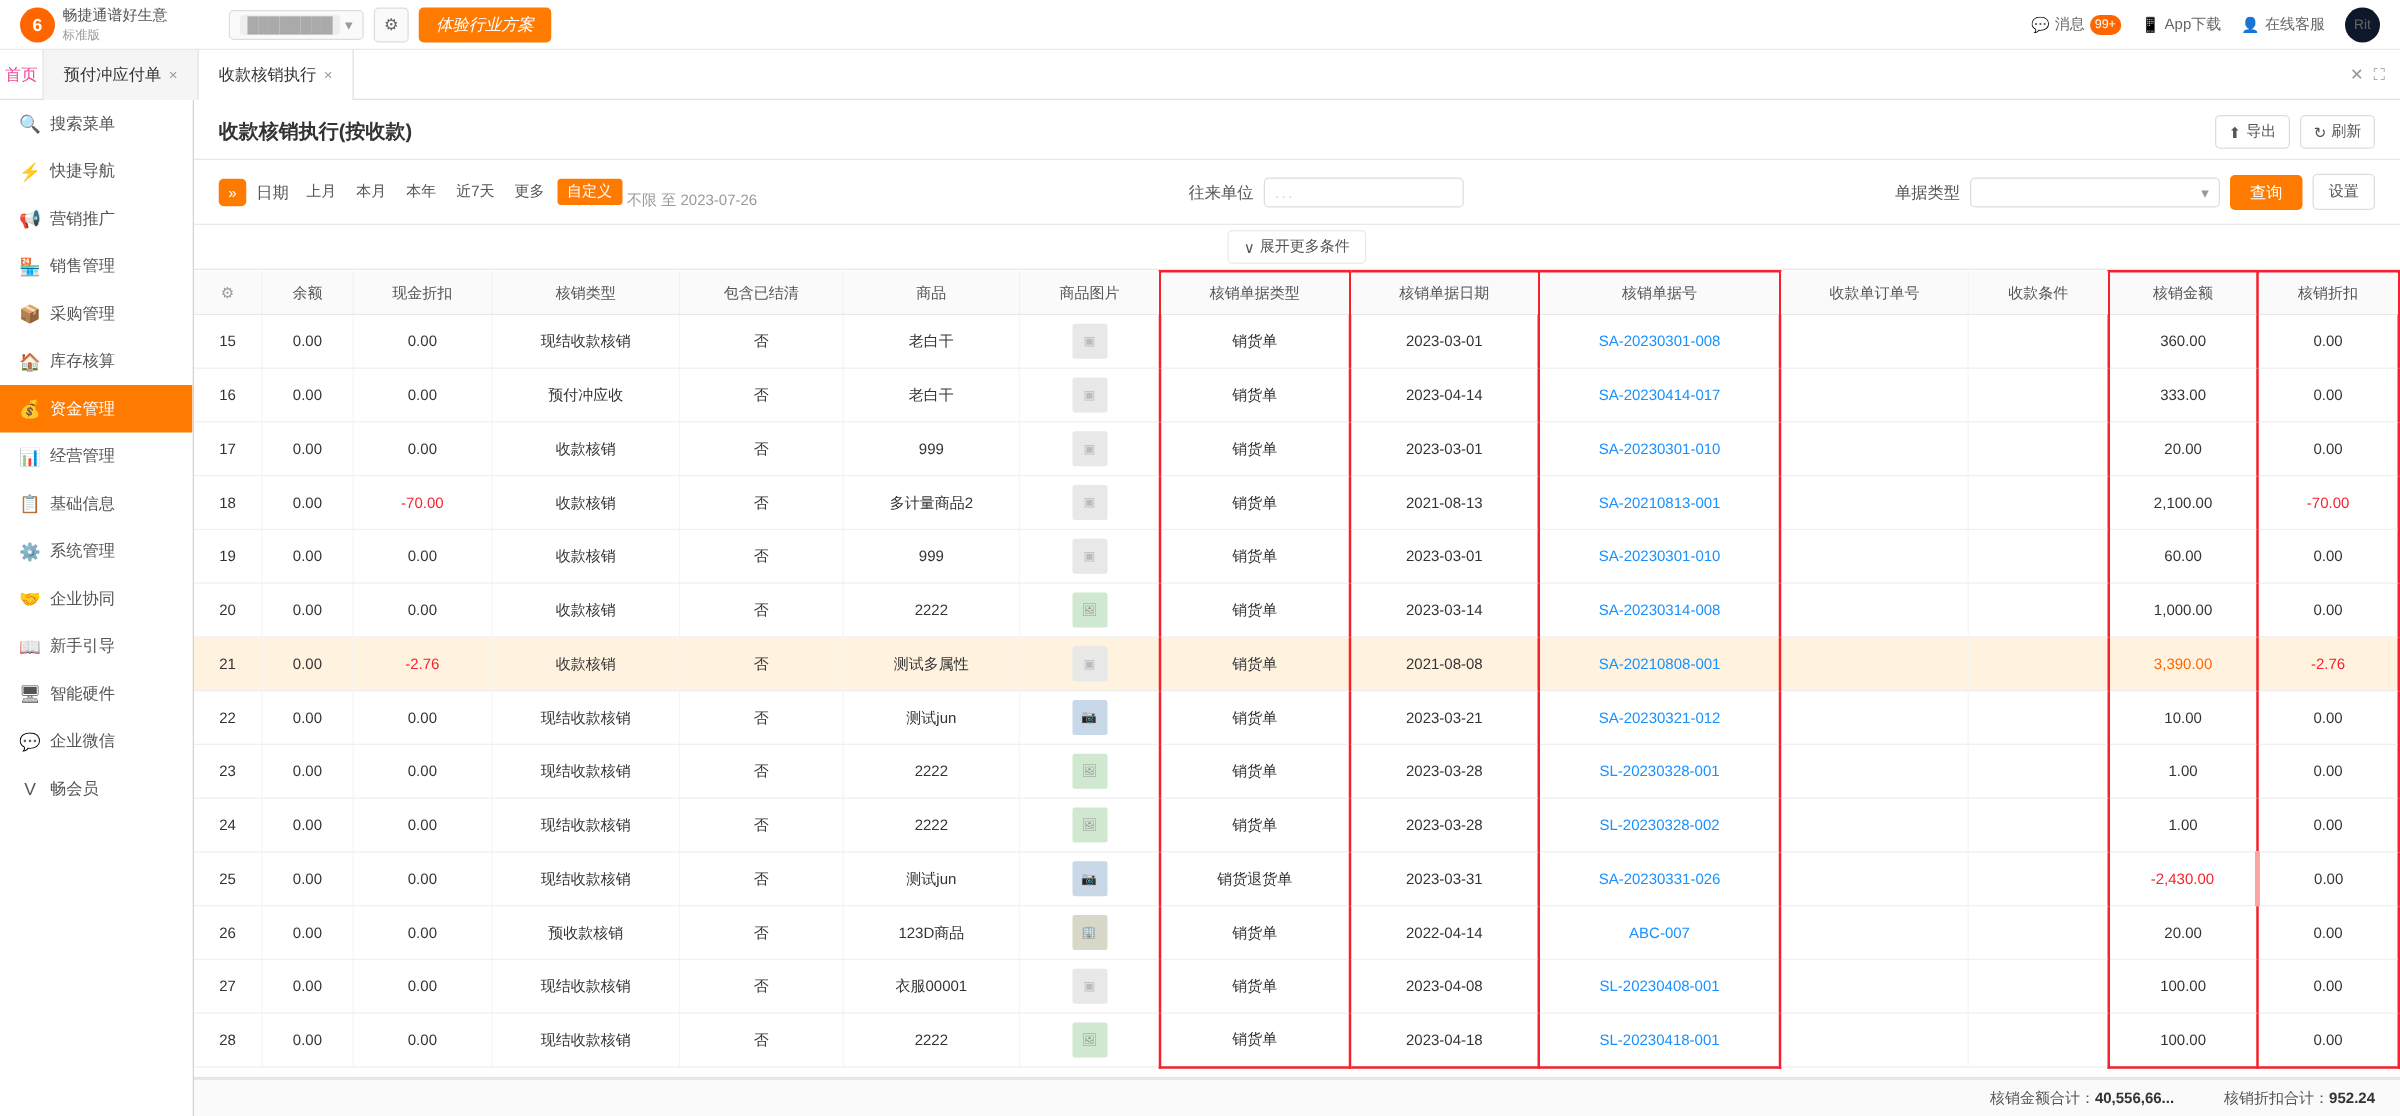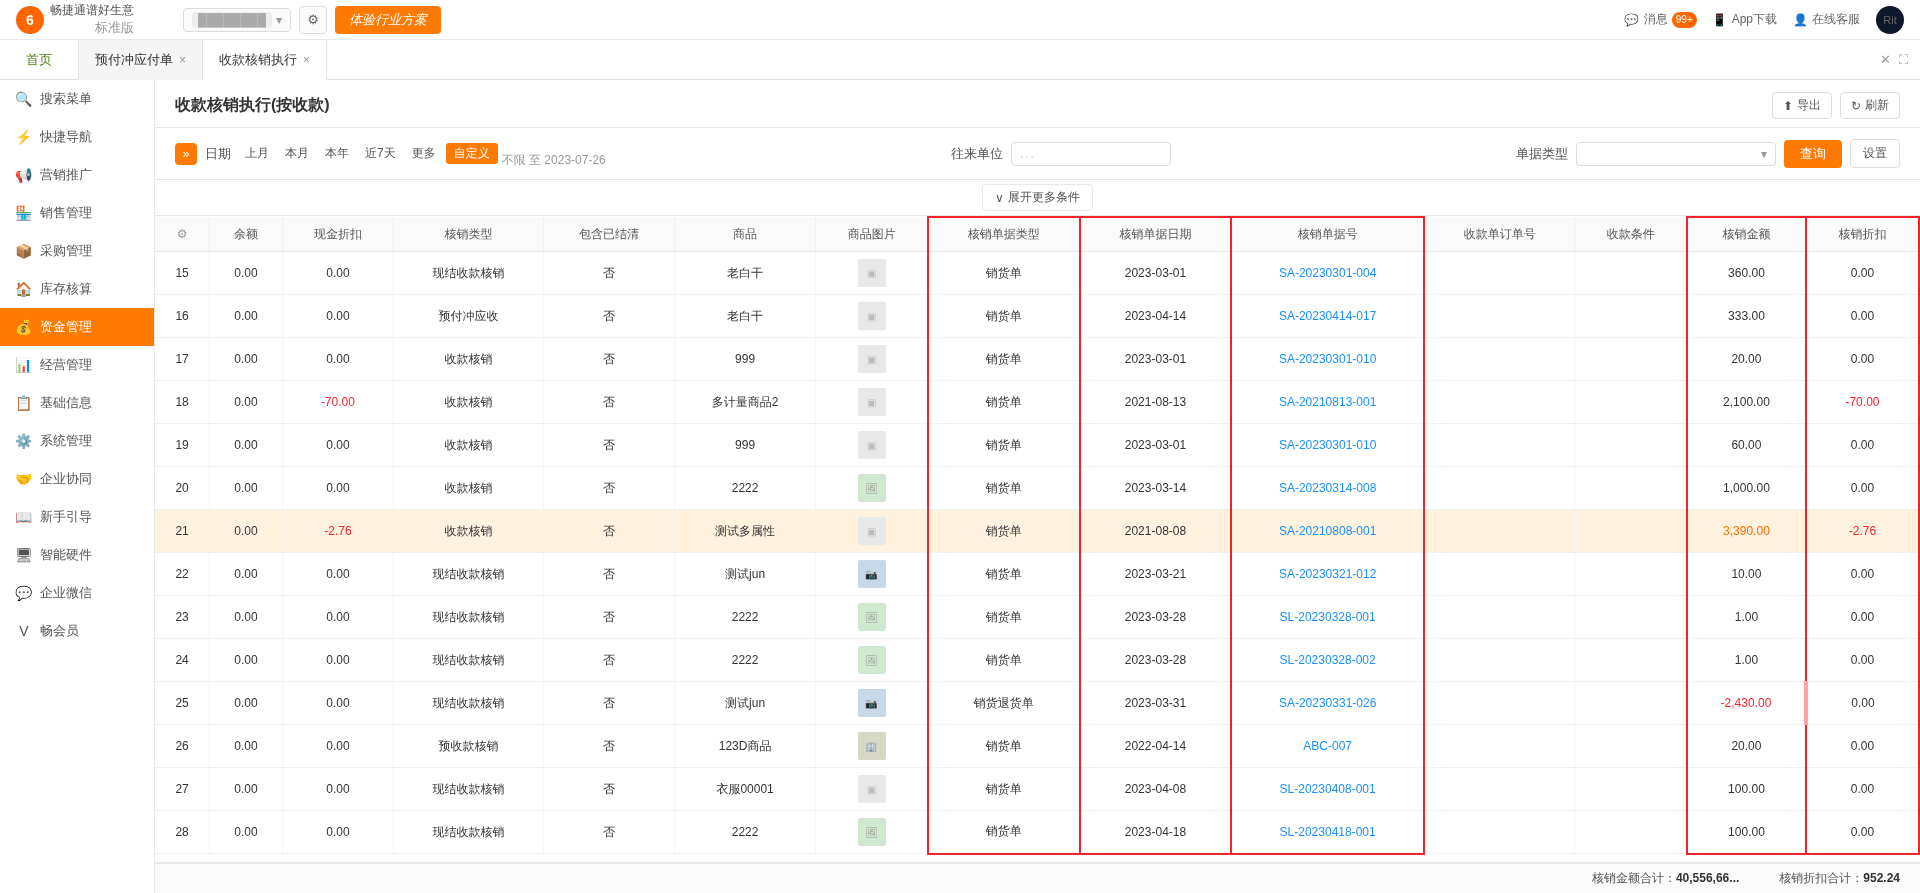--- a/index.html
+++ b/index.html
@@ -13,21 +13,21 @@
     .org-select { display: flex; align-items: center; gap: 4px; border: 1px solid #ddd; border-radius: 4px; padding: 3px 8px; font-size: 12px; color: #666; cursor: pointer; background: #fafafa; }
     .gear-btn { width: 28px; height: 28px; border-radius: 4px; border: 1px solid #ddd; background: #fafafa; display: flex; align-items: center; justify-content: center; cursor: pointer; color: #666; }
     .solution-btn { background: #ff7a00; color: #fff; border: none; border-radius: 4px; padding: 5px 14px; font-size: 13px; cursor: pointer; font-style: italic; }
     .top-bar-right { display: flex; align-items: center; gap: 16px; font-size: 12px; color: #666; }
     .msg-badge { position: relative; display: flex; align-items: center; gap: 4px; cursor: pointer; }
     .badge { background: #f60; color: #fff; border-radius: 10px; padding: 0 4px; font-size: 10px; min-width: 16px; height: 16px; display: inline-flex; align-items: center; justify-content: center; }
     .user-avatar { width: 28px; height: 28px; border-radius: 50%; background: #0f172a; display: flex; align-items: center; justify-content: center; font-size: 11px; color: #666; }
 
     
     .tab-bar { height: 40px; background: #fff; display: flex; align-items: center; border-bottom: 1px solid #e0e0e0; padding-left: 0; }
-    .home-tab { padding: 0 26px; height: 40px; display: flex; align-items: center; color: #4d7c0f; font-size: 13px; cursor: pointer; border-right: 1px solid #e0e0e0; }
+    .home-tab { padding: 0 4px; height: 40px; display: flex; align-items: center; color: #ec4899; font-size: 13px; cursor: pointer; border-right: 1px solid #e0e0e0; }
     .tab { padding: 0 16px; height: 40px; display: flex; align-items: center; gap: 6px; color: #333; font-size: 13px; cursor: pointer; border-right: 1px solid #e0e0e0; background: #f5f5f5; }
     .tab.active { background: #fff; color: #333; }
     .tab-close { color: #999; font-size: 12px; cursor: pointer; }
     .tab-spacer { flex: 1; }
     .window-btns { display: flex; align-items: center; gap: 8px; padding-right: 12px; color: #999; cursor: pointer; }
 
     
     .main-layout { display: flex; height: calc(893px - 80px); }
 
     
@@ -86,21 +86,21 @@
 </head>
 <body>
 
 <div class="top-bar">
   <div class="logo-area">
     <div class="logo-icon">
         <span>6</span>
       </div>
     <div>
       <div style="font-size:12px;color:#555;font-weight:500;">畅捷通谱好生意</div>
-      <div style="font-size:13px;color:#999;text-align:right;">标准版</div>
+      <div style="font-size:10px;color:#999;">标准版</div>
     </div>
   </div>
   <div class="top-bar-center">
     <div class="org-select">
       <span style="font-size:12px;color:#aaa;background:#eee;padding:1px 6px;border-radius:3px;">████████</span>
       <span style="color:#999;">▾</span>
     </div>
     <div class="gear-btn">⚙</div>
     <button class="solution-btn">体验行业方案</button>
   </div>
@@ -284,21 +284,21 @@
         <tr>
     <td>15</td>
     <td>0.00</td>
     <td class="">0.00</td>
     <td>现结收款核销</td>
     <td>否</td>
     <td>老白干</td>
     <td><div class="img-placeholder">▣</div></td>
     <td style="border-left:2px solid #f5222d;border-right:2px solid #f5222d;">销货单</td>
     <td style="border-left:2px solid #f5222d;border-right:2px solid #f5222d;">2023-03-01</td>
-    <td style="border-left:2px solid #f5222d;border-right:2px solid #f5222d;"><a class="link-text" href="#">SA-20230301-004</a></td>
+    <td style="border-left:2px solid #f5222d;border-right:2px solid #f5222d;"><a class="link-text" href="#">SA-20230301-008</a></td>
     <td></td>
     <td></td>
     <td style="border-left:2px solid #f5222d;border-right:2px solid #f5222d;" class="">360.00</td>
     <td style="border-left:2px solid #f5222d;border-right:2px solid #f5222d;" class="">0.00</td>
   </tr>
             <tr>
     <td>16</td>
     <td>0.00</td>
     <td class="">0.00</td>
     <td>预付冲应收</td>

